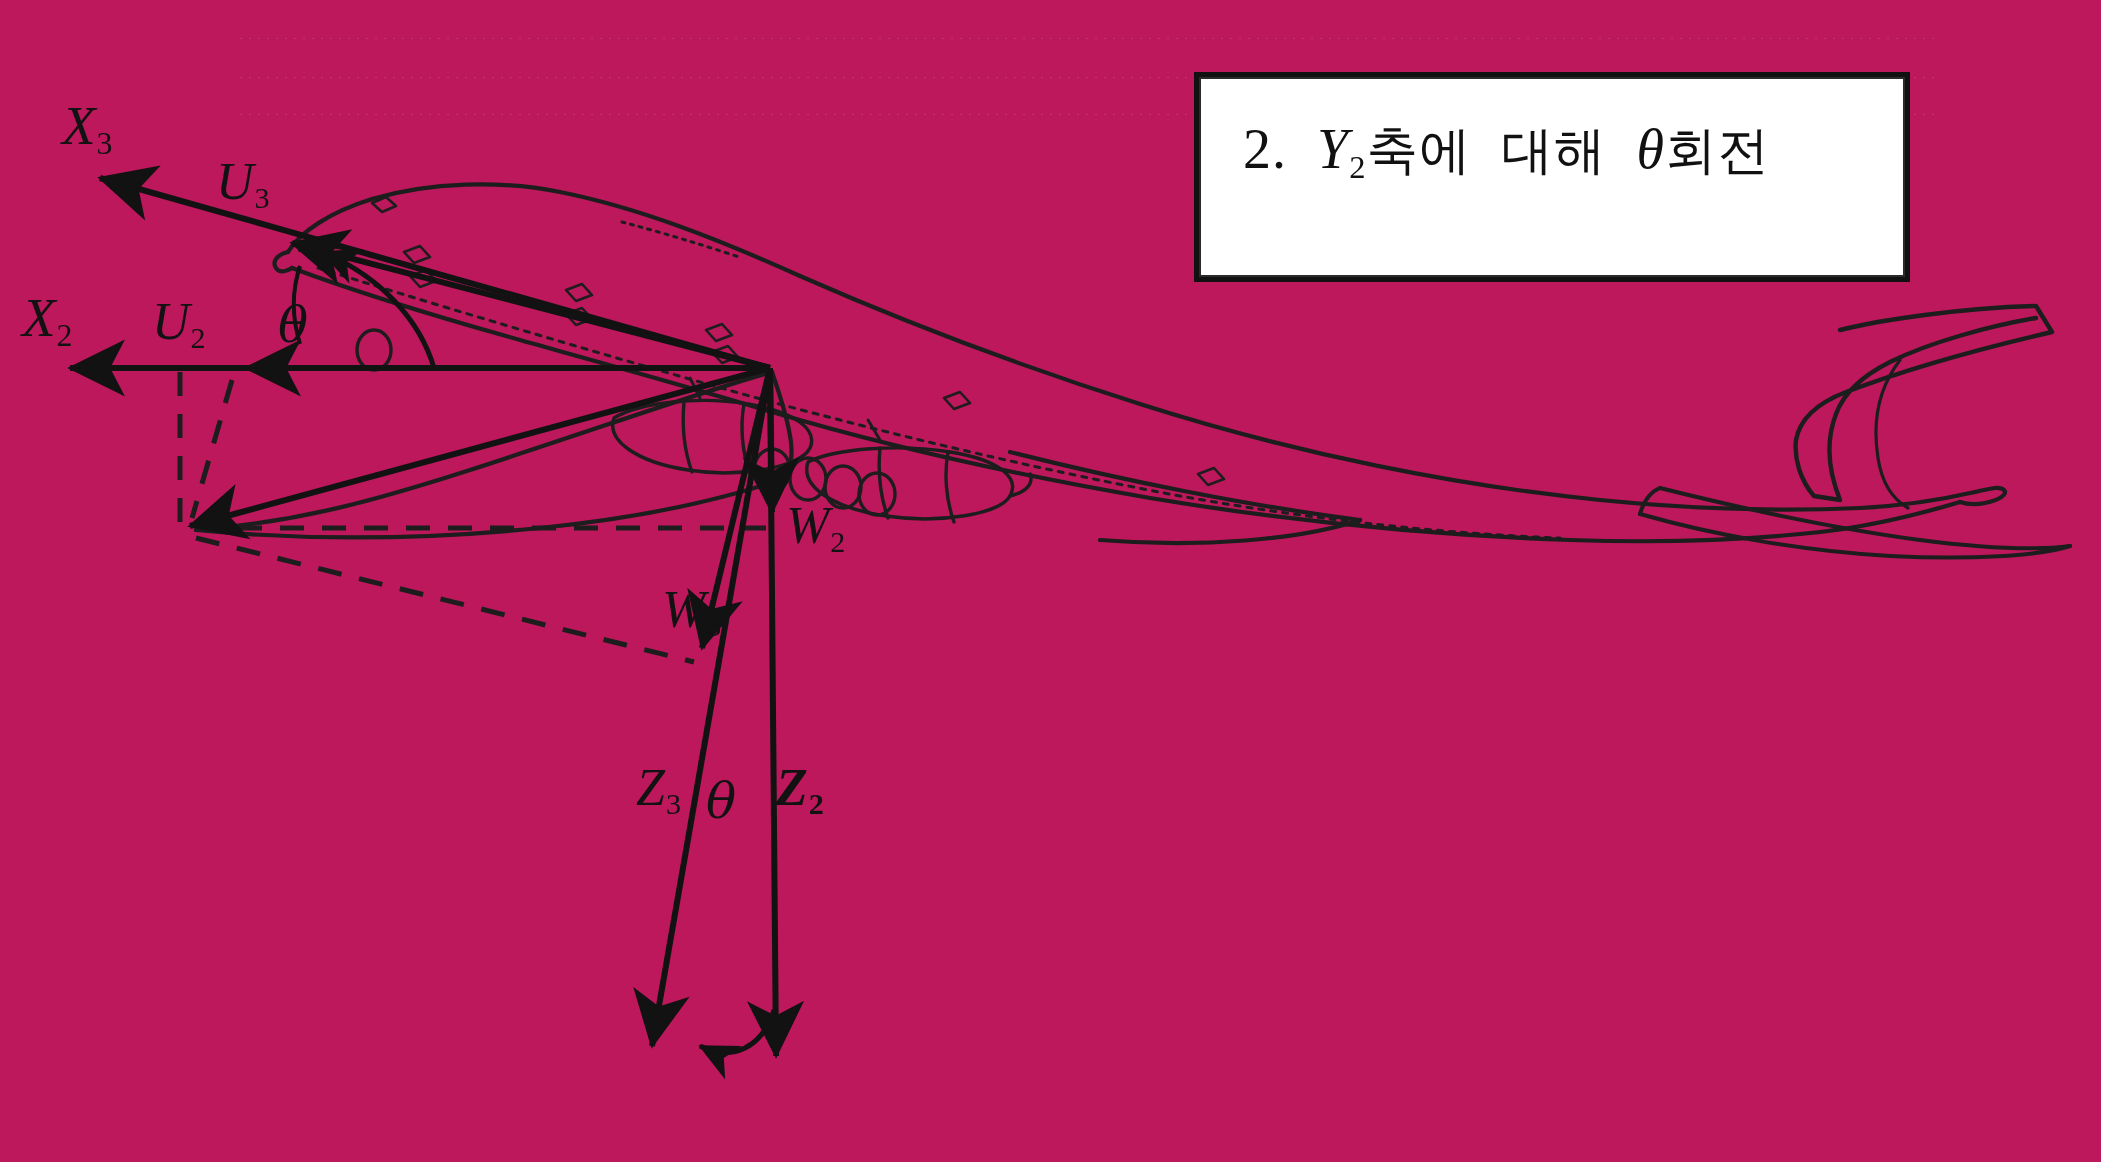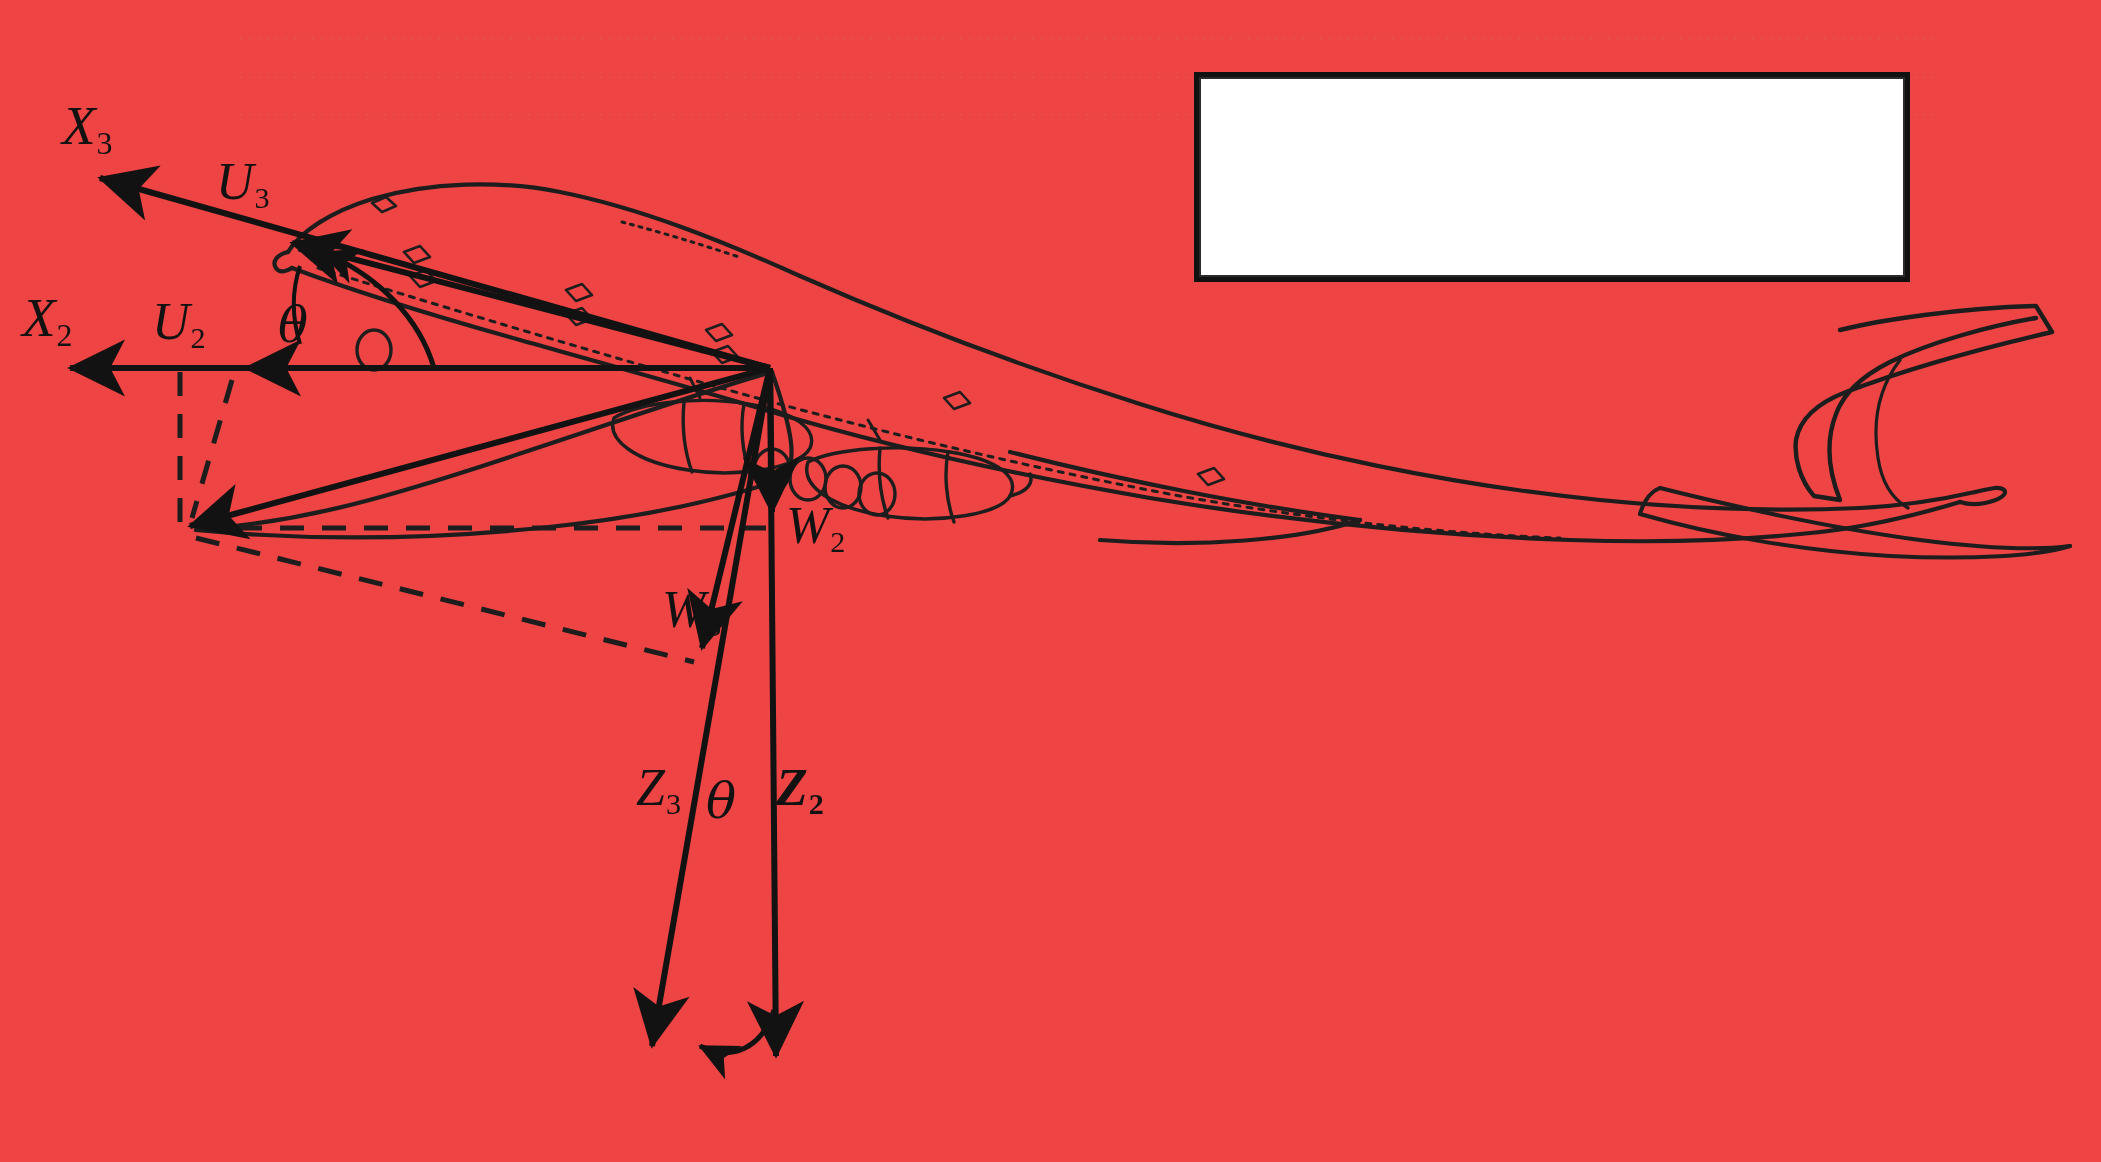--- a/index.html
+++ b/index.html
@@ -13,21 +13,21 @@
     position: relative;
     overflow: hidden;
     font-family: "Liberation Serif", serif;
     color: #111111;
   }
   #stage {
     position: absolute;
     left: 0; top: 0;
     width: 2101px;
     height: 1162px;
-    background: #ef4444;
+    background: #be185d;
   }
   #diagram {
     position: absolute;
     left: 0; top: 0;
     width: 2101px;
     height: 1162px;
   }
   
   .lbl {
     position: absolute;
@@ -285,16 +285,22 @@
 
   <div class="lbl vec-lbl" style="left:636px; top:762px;"><span>Z</span><span class="sub">3</span></div>
 
   <div class="lbl theta-lbl" style="left:706px; top:776px;">θ</div>
 
   <div class="lbl vec-lbl" style="left:776px; top:762px;font-weight:bold;"><span>Z</span><span class="sub">2</span></div>
 
   <div id="callout">
     <div class="inner"></div>
 
+    <div class="callout-line" id="callout-line1">
+      <span>2.</span>&nbsp;
+      <span class="it">Y</span><span class="sub-sm">2</span><span class="kr">축에</span>&nbsp;
+      <span class="kr">대해</span>&nbsp;
+      <span class="it">θ</span><span class="kr">회전</span>
+    </div>
 
   </div>
 
 </div>
 
 </body></html>

